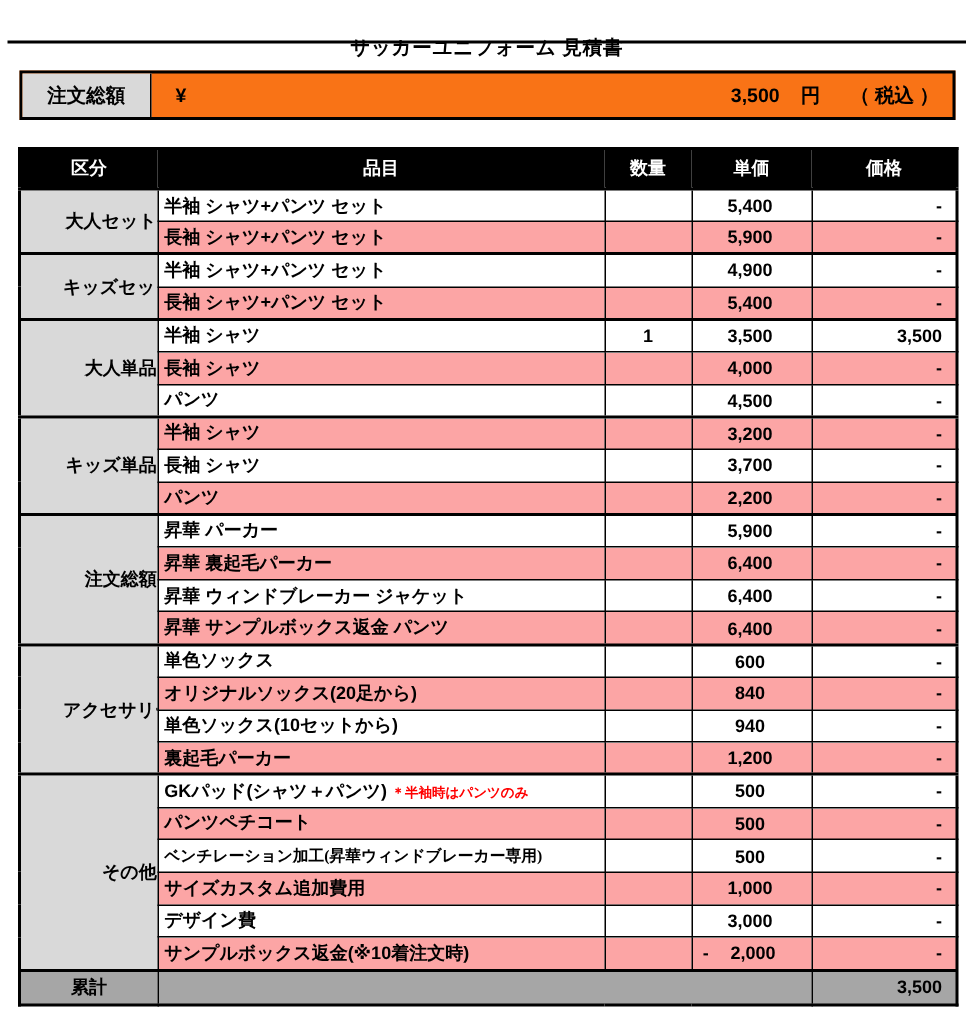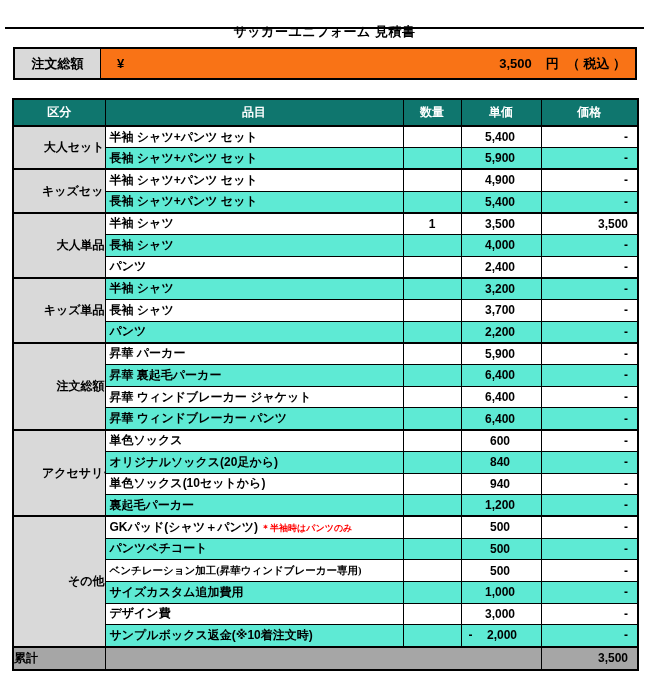--- a/index.html
+++ b/index.html
@@ -10,45 +10,45 @@
   }
   
   .doc-title{position:absolute;top:23px;left:0;width:100%;text-align:center;font-size:13px;letter-spacing:0.5px;}
   .title-rule{position:absolute;top:27px;left:5px;width:639px;height:0;border-top:2px solid #000;}
   
   .summary-box{position:absolute;top:47px;left:13px;width:624px;height:33px;border:2px solid #000;box-sizing:border-box;display:flex;background:#f97316;}
   .summary-label{width:85px;background:#d9d9d9;border-right:1px solid #000;display:flex;align-items:center;justify-content:center;font-size:13px;flex:none;}
   .summary-value{flex:1;display:flex;align-items:center;font-size:13px;padding:0 9px 0 16px;}
   .summary-currency{margin-right:auto;}
   .summary-unit{margin-left:14px;}
-  .summary-tax{margin-left:8px;}
+  .summary-tax{margin-left:20px;}
   
   table.quote-table{
     position:absolute;top:98px;left:12px;width:625px;
     border-collapse:collapse;table-layout:fixed;
     border:2px solid #000;
   }
   th,td{border:1px solid #000;padding:0;overflow:hidden;white-space:nowrap;font-weight:bold;vertical-align:middle;}
   thead tr{height:27px;}
-  thead th{background:#0f766e;color:#ffffff;font-size:12px;text-align:center;}
+  thead th{background:#000000;color:#ffffff;font-size:12px;text-align:center;}
   tbody tr{height:21.7px;}
   tbody td{font-size:12px;background:#ffffff;}
-  tbody tr.odd td{background:#5eead4;}
+  tbody tr.odd td{background:#fca5a5;}
   tbody tr.group-start td{border-top:2px solid #000;}
   td.cat{background:#d9d9d9 !important;text-align:right;padding-left:28px;}
   td.item{padding-left:4px;text-align:left;}
   td.item.small-text{font-size:10.5px;font-family:Liberation Serif, serif;}
   td.qty{text-align:center;}
   td.uprice{text-align:center;padding-right:9px;padding-left:7px;}
   td.uprice .minus{float:left;}
   td.price{text-align:right;padding-right:9px;}
   .note{color:#ff0000;font-size:9px;margin-left:3px;font-family:Liberation Serif, serif;}
   tfoot tr{height:23px;}
   tfoot td{background:#a6a6a6;border-top:2px solid #000;font-size:12px;}
-  td.total-label{}
+  td.total-label{text-align:center;}
   td.total-value{text-align:right;padding-right:9px;}
 </style>
 </head>
 <body>
 
 <div class="doc-title">サッカーユニフォーム 見積書</div>
 <div class="title-rule"></div>
 
 <div class="summary-box">
   <div class="summary-label">注文総額</div>
@@ -113,21 +113,21 @@
       </tr>
       <tr class="odd">
         <td class="item"><span>長袖 シャツ</span></td>
         <td class="qty"></td>
         <td class="uprice"><span>4,000</span></td>
         <td class="price">-</td>
       </tr>
       <tr class="even">
         <td class="item"><span>パンツ</span></td>
         <td class="qty"></td>
-        <td class="uprice"><span>2,400</span></td>
+        <td class="uprice"><span>4,500</span></td>
         <td class="price">-</td>
       </tr>
       <tr class="odd group-start">
         <td class="cat" rowspan="3">キッズ単品</td>
         <td class="item"><span>半袖 シャツ</span></td>
         <td class="qty"></td>
         <td class="uprice"><span>3,200</span></td>
         <td class="price">-</td>
       </tr>
       <tr class="even">
@@ -155,21 +155,21 @@
         <td class="uprice"><span>6,400</span></td>
         <td class="price">-</td>
       </tr>
       <tr class="even">
         <td class="item"><span>昇華 ウィンドブレーカー ジャケット</span></td>
         <td class="qty"></td>
         <td class="uprice"><span>6,400</span></td>
         <td class="price">-</td>
       </tr>
       <tr class="odd">
-        <td class="item"><span>昇華 ウィンドブレーカー パンツ</span></td>
+        <td class="item"><span>昇華 サンプルボックス返金 パンツ</span></td>
         <td class="qty"></td>
         <td class="uprice"><span>6,400</span></td>
         <td class="price">-</td>
       </tr>
       <tr class="even group-start">
         <td class="cat" rowspan="4">アクセサリー</td>
         <td class="item"><span>単色ソックス</span></td>
         <td class="qty"></td>
         <td class="uprice"><span>600</span></td>
         <td class="price">-</td>

